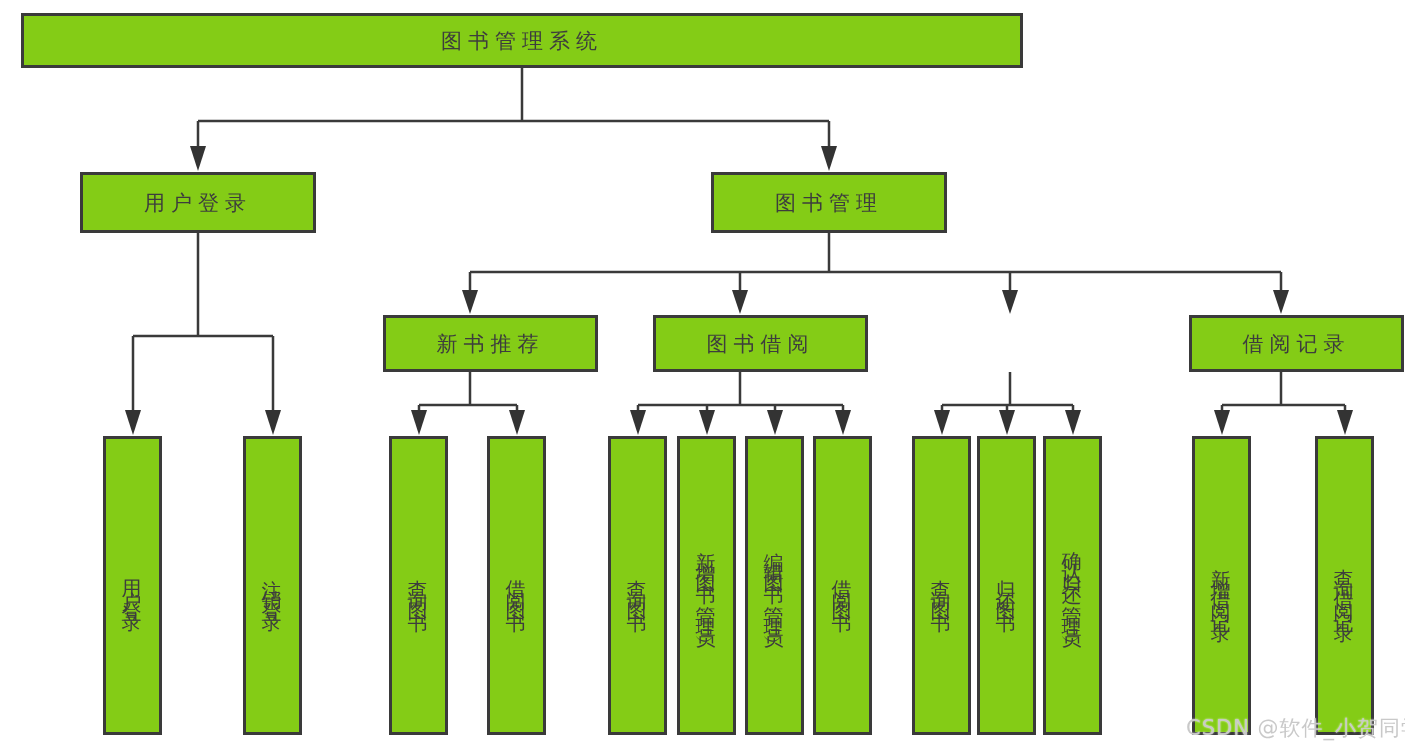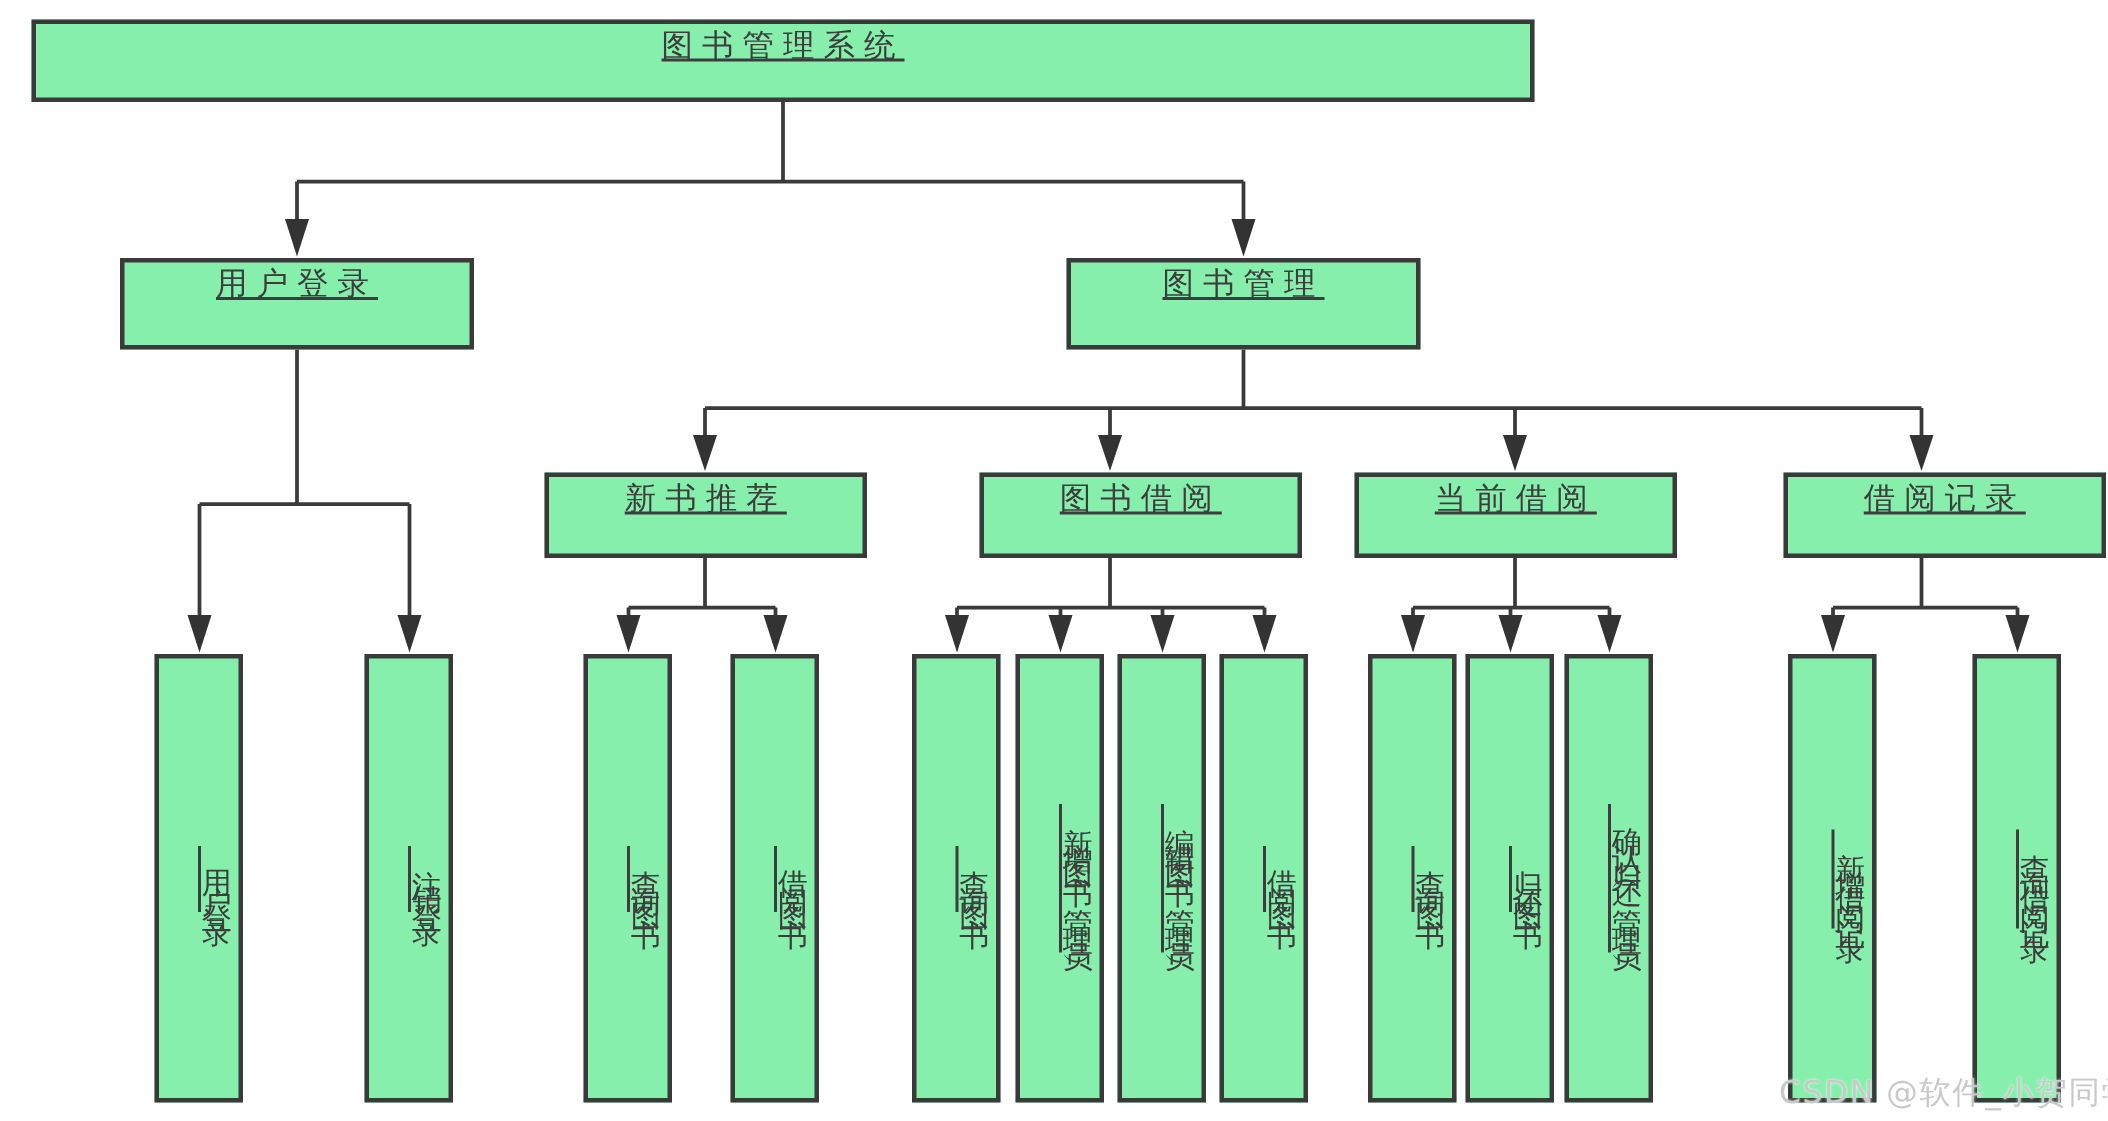--- a/index.html
+++ b/index.html
@@ -8,42 +8,41 @@
     width:1405px; height:747px;
     background:#ffffff;
     overflow:hidden;
     font-family:"DejaVu Sans","Liberation Sans",sans-serif;
   }
   .wires { position:absolute; left:0; top:0; width:1405px; height:747px; }
   .box {
     position:absolute;
     box-sizing:border-box;
     border:3px solid #3a3a3a;
-    background:#86efac;
+    background:#84cc16;
     display:flex;
-    align-items:flex-start;
+    align-items:center;
     justify-content:center;
     color:#3d3d3d;
-    text-decoration:underline;
   }
   .hbox { font-size:21px; letter-spacing:6px; white-space:nowrap; }
   .vbox {
     writing-mode:vertical-rl;
     font-size:20px;
     letter-spacing:11px;
     top:436px; height:299px; width:59px;
   }
   
   .b-root  { left:21px;  top:13px;  width:1002px; height:55px; }
   
   .b-login { left:80px;  top:172px; width:236px;  height:61px; }
   .b-mgmt  { left:711px; top:172px; width:236px;  height:61px; }
   
   .l3 { top:315px; height:57px; width:215px; }
-  .b-new   { left:363px; }
+  .b-new   { left:383px; }
   .b-brw   { left:633px;margin-left:20px; }
   .b-cur   { left:903px; }
   .b-rec   { left:1173px;margin-left:16px; }
   
   .c-g1a { left:103px; }  .c-g1b { left:243px; }
   .c-g2a { left:389px; }  .c-g2b { left:487px; }
   .c-g3a { left:608px; }  .c-g3b { left:677px; }  .c-g3c { left:745px; }  .c-g3d { left:813px; }
   .c-g4a { left:912px; }  .c-g4b { left:977px; }  .c-g4c { left:1043px; }
   .c-g5a { left:1192px; } .c-g5b { left:1315px; }
   .watermark {
@@ -112,23 +111,20 @@
   <div class="box hbox b-mgmt">
     <span>图书管理</span>
   </div>
 
   <div class="box hbox l3 b-new">
     <span>新书推荐</span>
   </div>
   <div class="box hbox l3 b-brw">
     <span>图书借阅</span>
   </div>
-  <div class="box hbox l3 b-cur">
-    <span>当前借阅</span>
-  </div>
   <div class="box hbox l3 b-rec">
     <span>借阅记录</span>
   </div>
 
   <div class="box vbox c-g1a">
     <span>用户登录</span>
   </div>
   <div class="box vbox c-g1b">
     <span>注销登录</span>
   </div>

